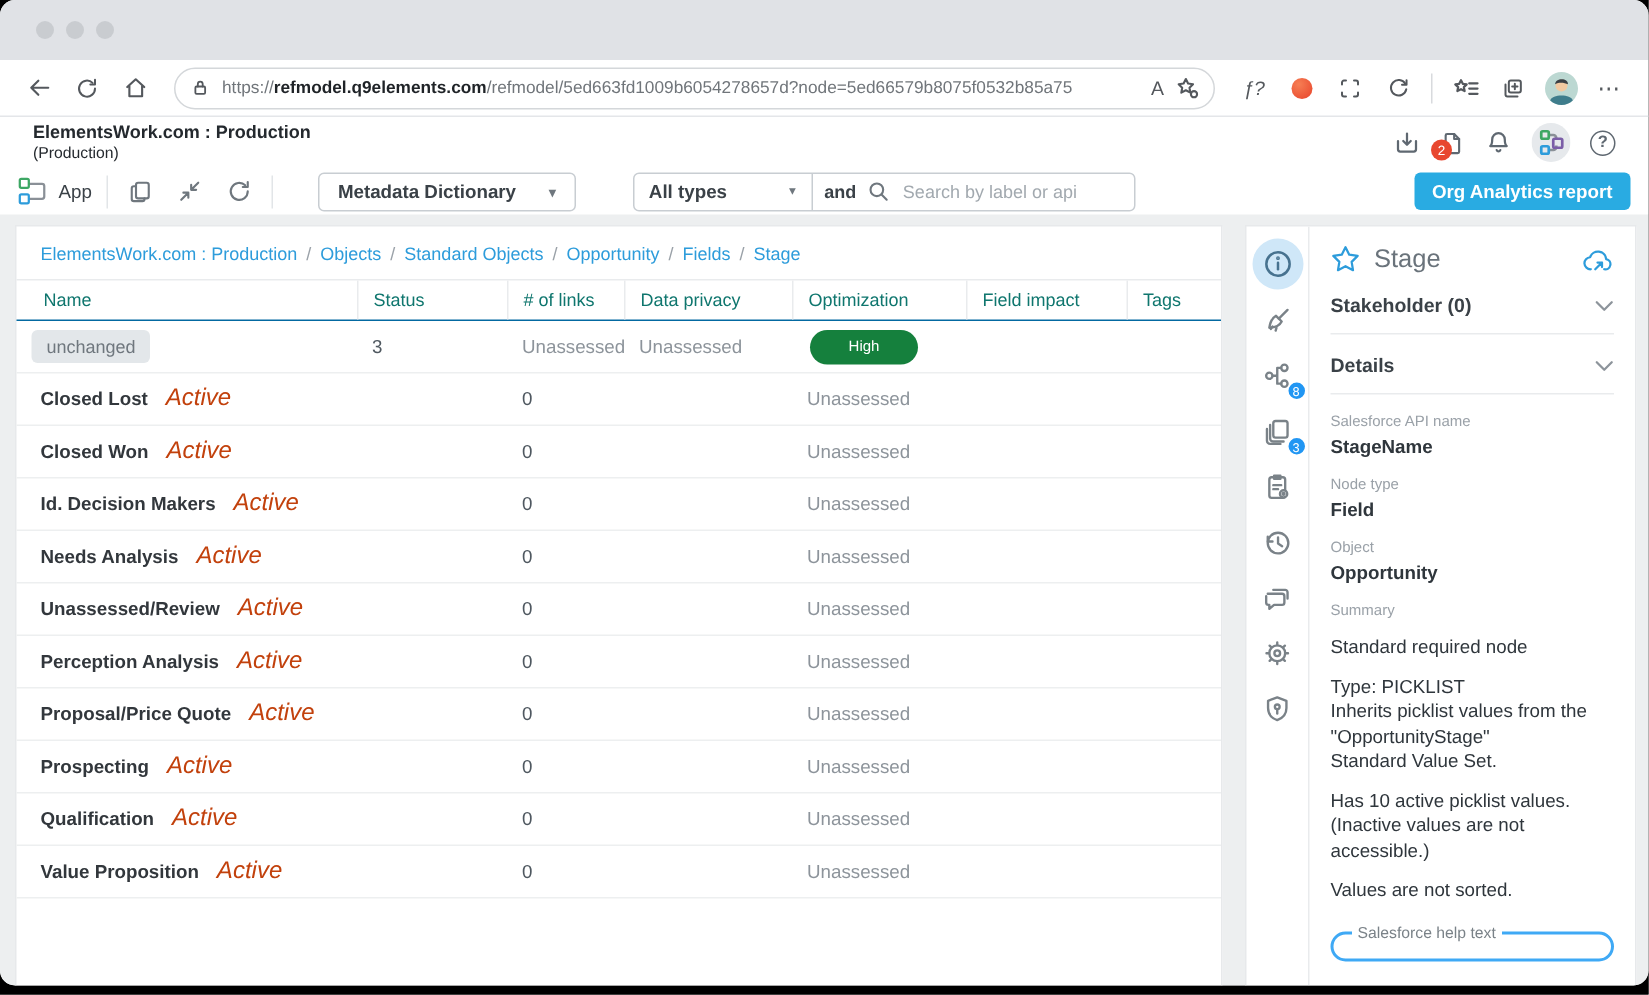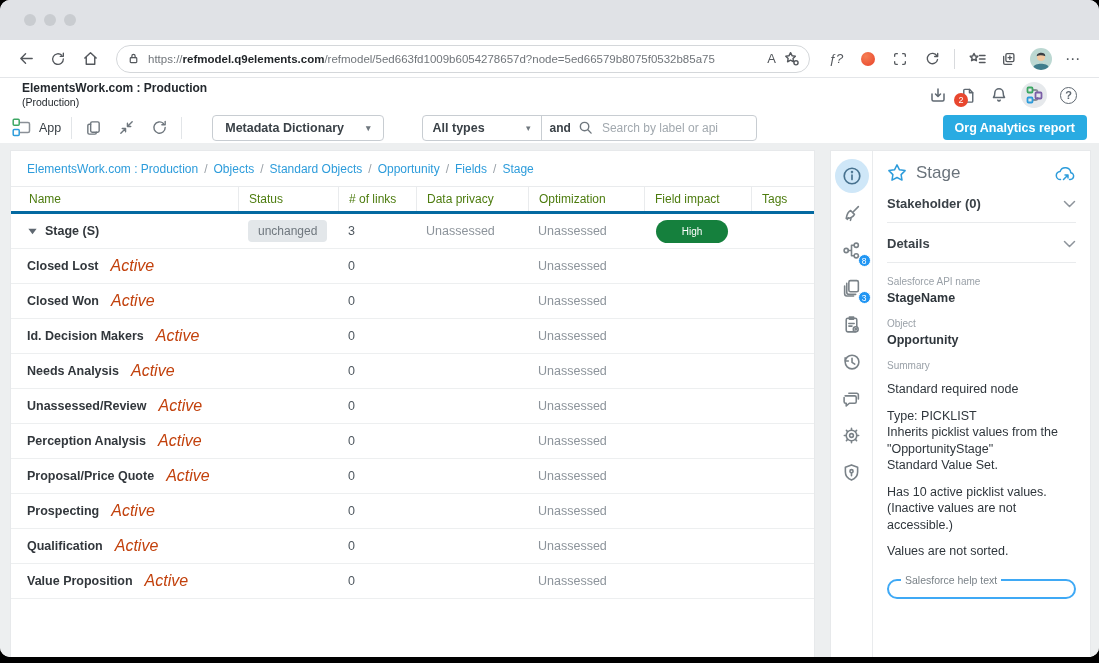--- a/index.html
+++ b/index.html
@@ -59,21 +59,21 @@
   .content{flex:1;background:#edeff0;display:flex;gap:15px;padding:7px 8px 0 10px;overflow:hidden;}
   .main-panel{flex:1;background:#fff;border:1px solid #e7e9eb;border-bottom:none;min-width:0;
     display:flex;flex-direction:column;}
   .breadcrumb{padding:11px 16px 10px;font-size:12px;display:flex;align-items:center;}
   .crumb-item{display:flex;align-items:center;}
   .crumb{color:#2d9cdb;text-decoration:none;}
   .crumb-sep{color:#9aa1a8;padding:0 6px;}
   .crumb-item:first-child .crumb-sep{display:none;}
 
   .t-head,.t-row{display:grid;grid-template-columns:227px 100px 78px 112px 116px 107px 1fr;align-items:center;}
-  .t-head{height:28px;border-top:1px solid #e9ebed;border-bottom:3px solid #0369a1;color:#4d7c0f;font-size:12px;}
+  .t-head{height:28px;border-top:1px solid #e9ebed;border-bottom:1px solid #0369a1;color:#0f766e;font-size:12px;}
   .t-head>div{padding-left:10px;height:100%;display:flex;align-items:center;}
   .t-head>div:first-child{padding-left:18px;}
   .t-head>div+div{border-left:1px solid #e9ebed;}
   .t-row{height:35px;border-bottom:1px solid #edeff0;font-size:12.5px;color:#32373c;}
   .cell{padding-left:10px;}
   .name-cell{padding-left:16px;display:flex;align-items:center;}
   .parent-name{font-weight:700;margin-left:7px;}
   .tri{color:#5f6871;display:flex;}
   .child .name-cell{}
   .child-name{font-weight:600;}
@@ -317,28 +317,20 @@
         <div>Name</div>
         <div>Status</div>
         <div># of links</div>
         <div>Data privacy</div>
         <div>Optimization</div>
         <div>Field impact</div>
         <div>Tags</div>
       </div>
 
       <div class="t-row">
-        <div class="name-cell">
-          <span class="tri">
-            <svg width="11" height="10" viewBox="0 0 12 10">
-                <polygon points="1.5,2.5 10.5,2.5 6,8.5" fill="#5f6871"></polygon>
-              </svg>
-          </span>
-          <span class="parent-name">Stage (S)</span>
-        </div>
         <div><span class="status-badge">unchanged</span></div>
         <div class="cell links-val">3</div>
         <div class="cell muted">Unassessed</div>
         <div class="cell muted">Unassessed</div>
         <div>
             <button class="impact-pill">High</button>
           </div>
         <div class="cell"></div>
       </div>
 
@@ -574,20 +566,24 @@
                 <polyline points="1.5,1.5 6.5,6.5 11.5,1.5"></polyline>
               </svg>
           </span>
         </div>
 
           <div>
             <div class="field-label">Salesforce API name</div>
             <div class="field-value">StageName</div>
           </div>
 
+          <div>
+            <div class="field-label">Node type</div>
+            <div class="field-value">Field</div>
+          </div>
 
           <div>
             <div class="field-label">Object</div>
             <div class="field-value">Opportunity</div>
           </div>
 
         <div class="field-label">Summary</div>
         <div>
 
             <p class="summary-p">Standard required node</p>

